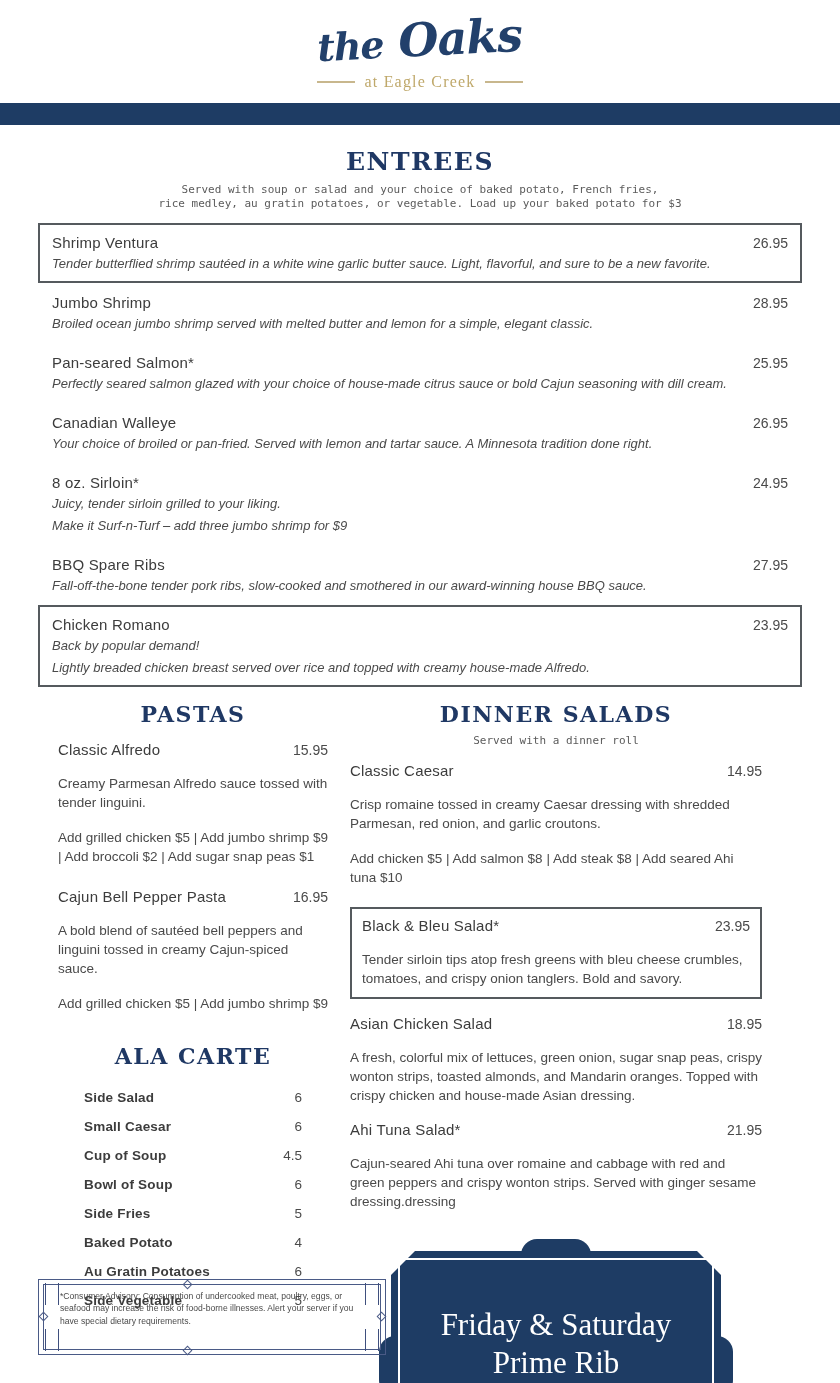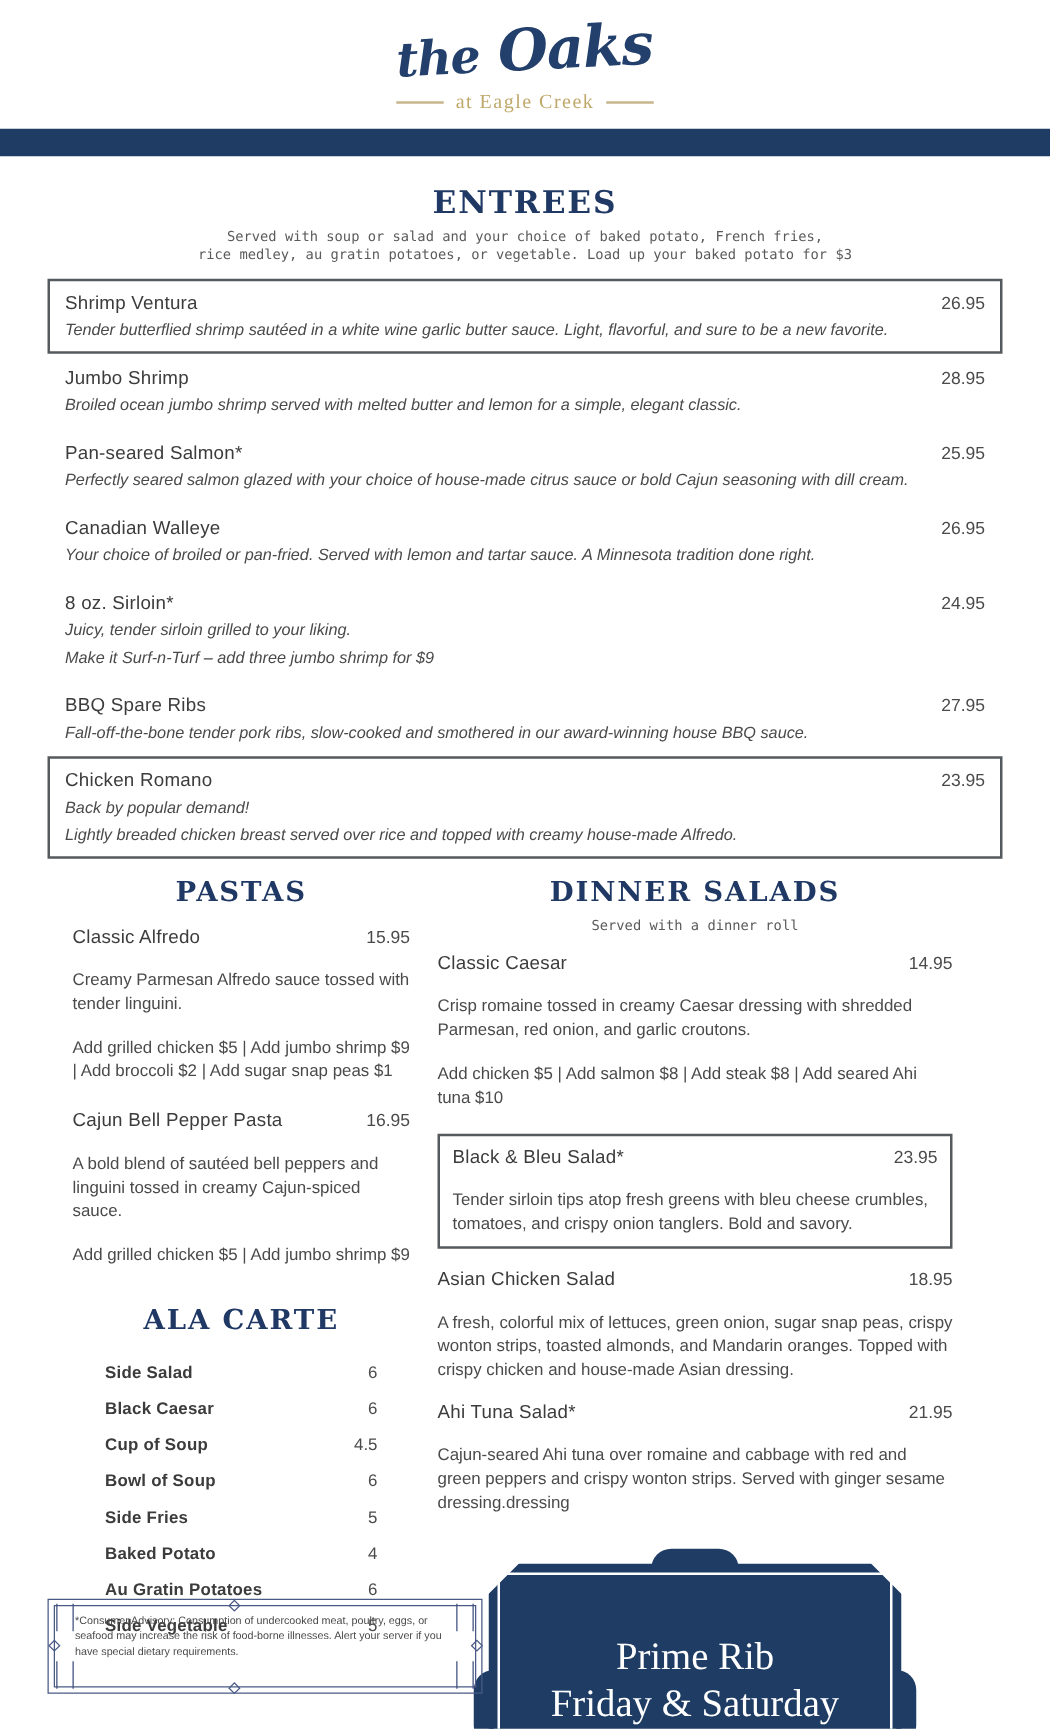--- a/index.html
+++ b/index.html
@@ -268,21 +268,21 @@
       </div>
 
       <div class="sec-title small" style="margin-top:30px">ALA CARTE</div>
 
       <div class="alacarte-list">
         <div class="ac-row">
           <span class="ac-name">Side Salad</span>
           <span class="ac-price">6</span>
         </div>
         <div class="ac-row">
-          <span class="ac-name">Black Caesar</span>
+          <span class="ac-name">Small Caesar</span>
           <span class="ac-price">6</span>
         </div>
         <div class="ac-row">
           <span class="ac-name">Cup of Soup</span>
           <span class="ac-price">4.5</span>
         </div>
         <div class="ac-row">
           <span class="ac-name">Bowl of Soup</span>
           <span class="ac-price">6</span>
         </div>
@@ -346,22 +346,22 @@
         <div class="plaque">
           <span class="plaque-ear pe-t"></span>
           <span class="plaque-ear pe-b"></span>
           <span class="plaque-ear pe-l"></span>
           <span class="plaque-ear pe-r"></span>
           <span class="plaque-notch pn-tl"></span>
           <span class="plaque-notch pn-tr"></span>
           <span class="plaque-notch pn-bl"></span>
           <span class="plaque-notch pn-br"></span>
           <div class="plaque-text">
+            <div>Friday &amp; Saturday</div>
             <div>Prime Rib</div>
-            <div>Friday &amp; Saturday</div>
           </div>
         </div>
       </div>
     </div>
   </div>
 
   <div class="advisory-wrap">
     <div class="advisory-frame"></div>
     <div class="advisory-frame2"></div>
     <span class="adv-corner ac-tl"></span>

